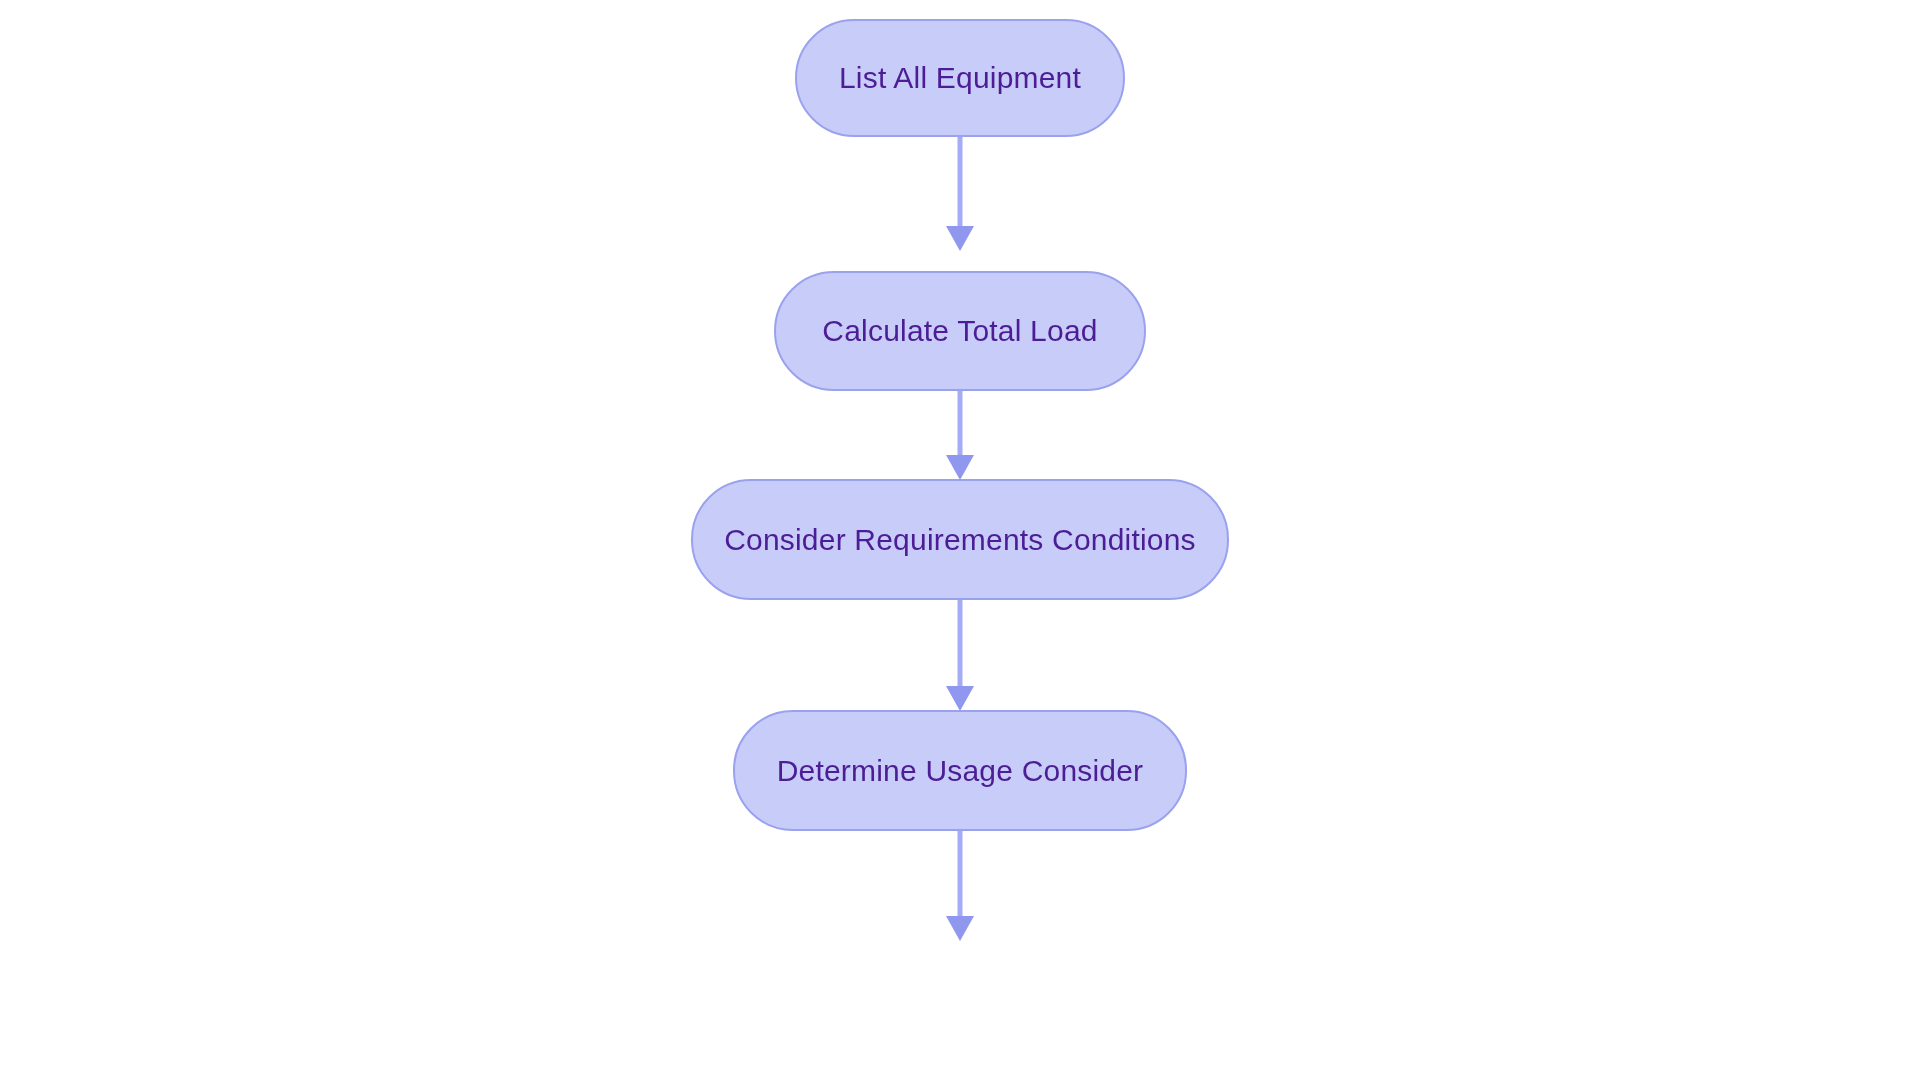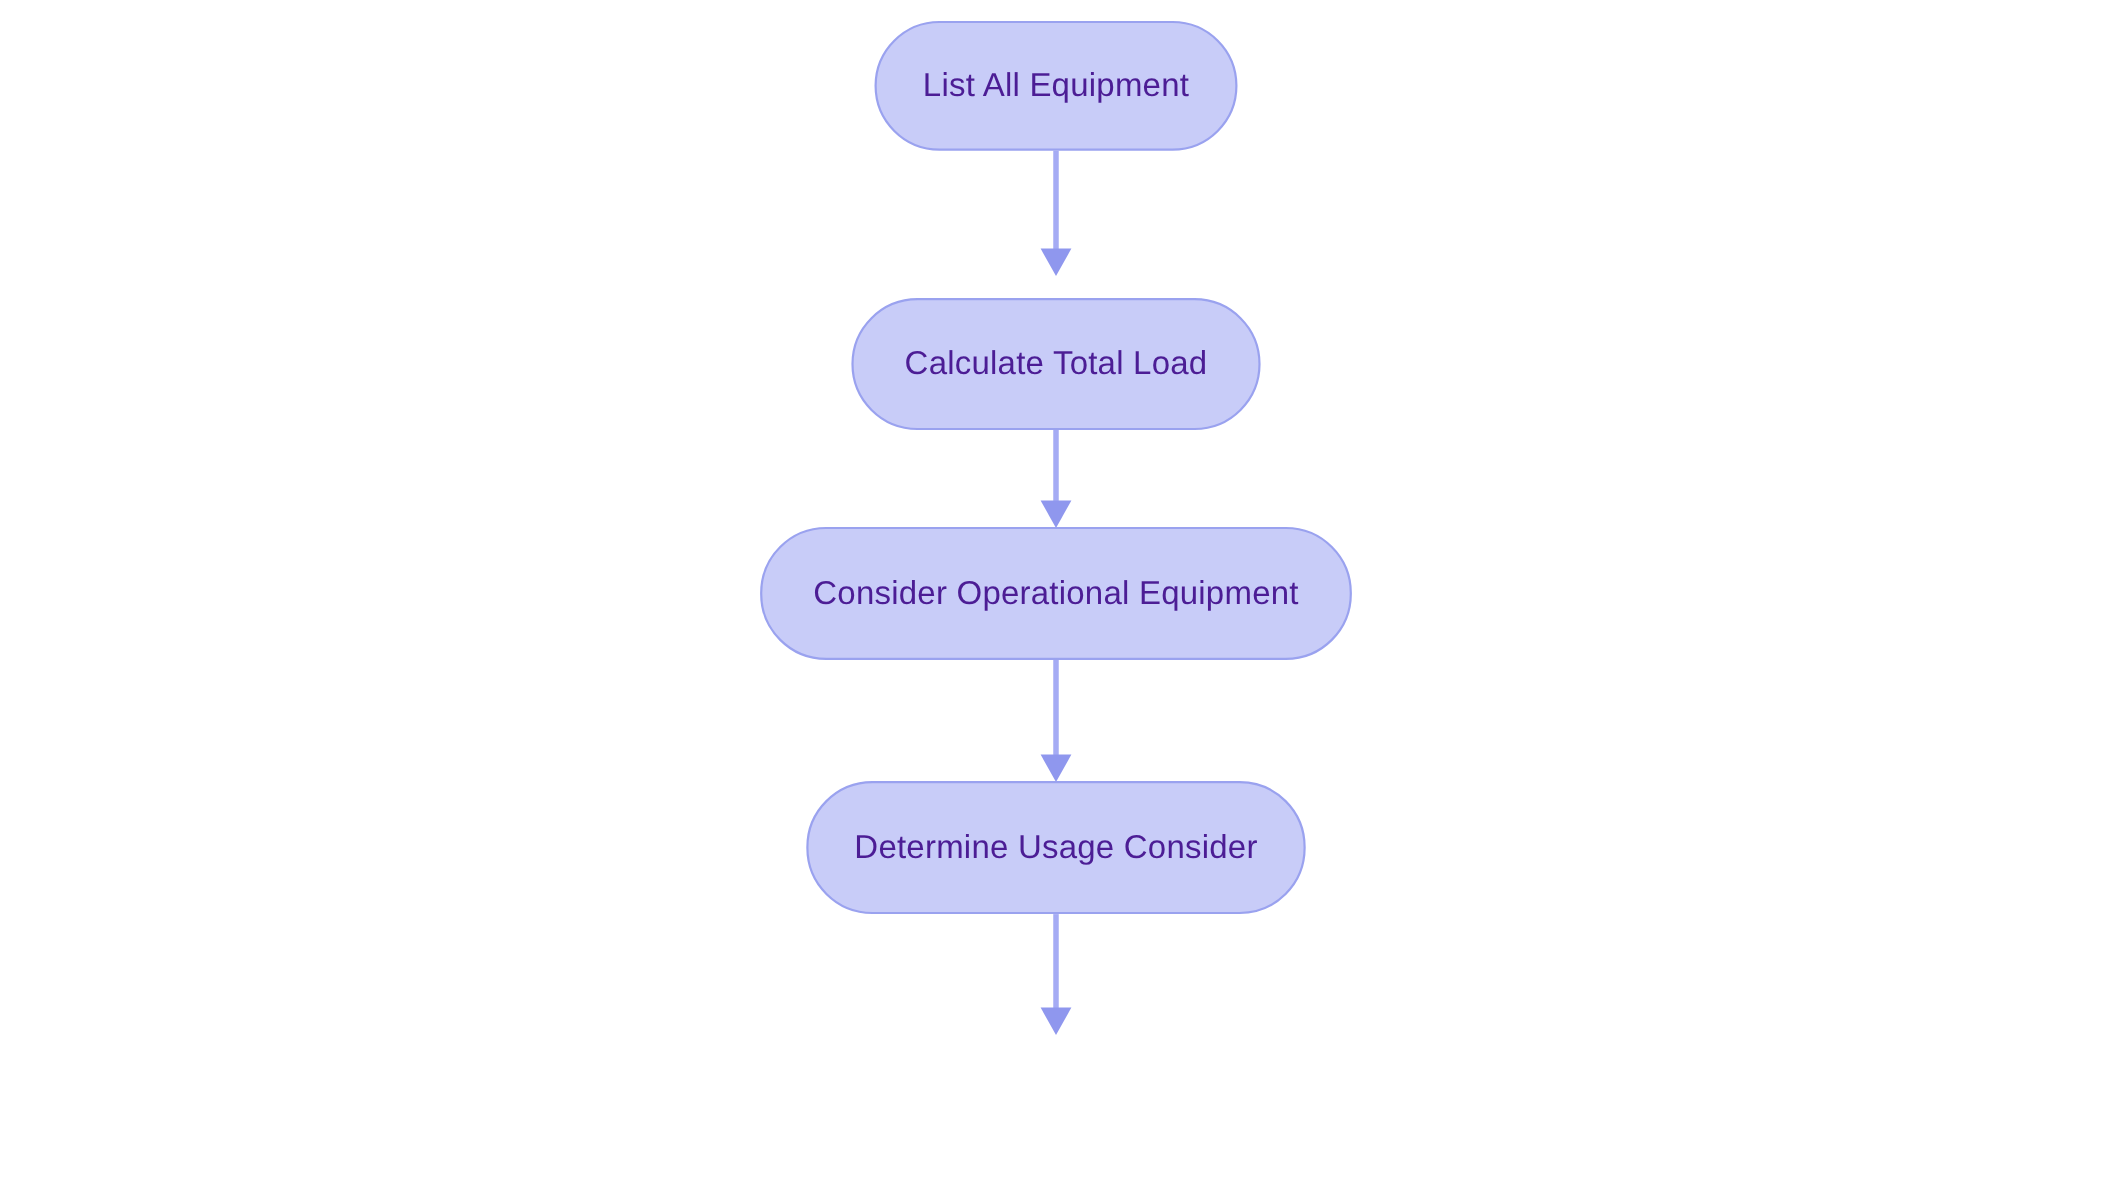--- a/index.html
+++ b/index.html
@@ -71,21 +71,21 @@
 
   <div class="flow-node n1">
     <span>List All Equipment</span>
   </div>
 
   <div class="flow-node n2">
     <span>Calculate Total Load</span>
   </div>
 
   <div class="flow-node n3">
-    <span>Consider Operational Equipment</span>
+    <span>Consider Requirements Conditions</span>
   </div>
 
   <div class="flow-node n4">
     <span>Determine Usage Consider</span>
   </div>
 
 
 </div>
 
 </body></html>

